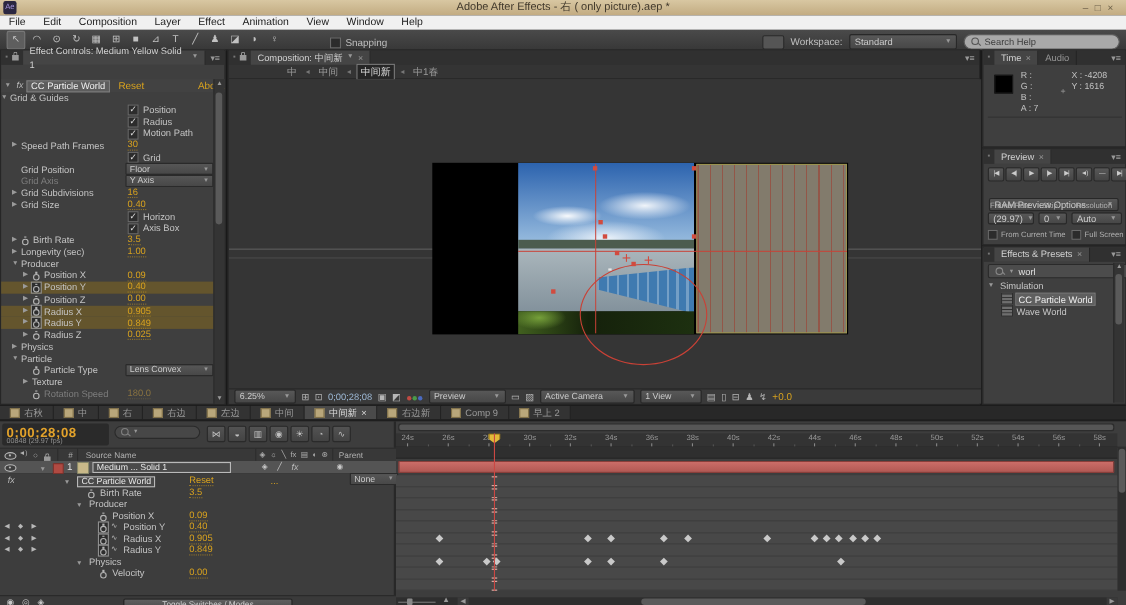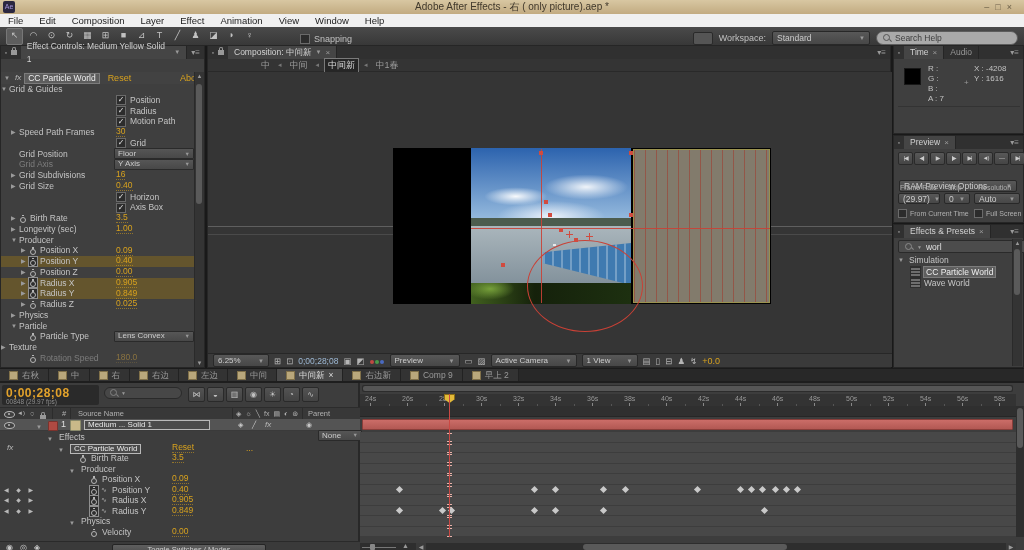--- a/index.html
+++ b/index.html
@@ -480,21 +480,21 @@
           <span>Particle Type</span>
         </span>
         <span class="ec-val">
           <span class="dd">
             <span>Lens Convex</span>
             <span class="dda">▼</span>
           </span>
         </span>
       </span>
       <span class="ec-row" style="display: block;">
-        <span class="ec-left" style="">
+        <span class="ec-left" style="padding-left: 20px;">
           <span class="tri">▶</span>
           <span>Texture</span>
         </span>
         <span class="ec-val">
           <span class="val"></span>
         </span>
       </span>
       <span class="ec-row dis" style="display: block;">
         <span class="ec-left" style="padding-left: 20px;">
           <span class="tri"></span>
@@ -791,24 +791,20 @@
       <span style="position:absolute;left:238px;font-size:7px">◈</span>
       <span style="position:absolute;left:252px;font-size:7px">╱</span>
       <span class="fxbadge" style="position:absolute;left:262px">fx</span>
       <span style="position:absolute;left:306px;font-size:7px">◉</span>
       <span class="dd" style="position:absolute;left:318px;top:11px;width:36px">
           <span>None</span>
           <span class="dda">▼</span>
         </span>
     </div>
     <div id="tl-rows">
-        <span class="tlrow" style="display: block;">
-          <span class="tri" style="position: absolute; left: 47px; top: 2px;">▼</span>
-          <span style="position: absolute; left: 59px;">Effects</span>
-        </span>
         <span class="tlrow" style="display: block;">
           <span class="fxbadge" style="position: absolute; left: 4px;">fx</span>
           <span class="tri" style="position: absolute; left: 58px; top: 2px;">▼</span>
           <span class="namebox" style="position: absolute; left: 70px; top: 1px;">CC Particle World</span>
           <span class="val">Reset</span>
           <span class="val2 orange">...</span>
         </span>
         <span class="tlrow" style="display: block;">
           <span class="sw" style="position: absolute; left: 79px; top: 1px;"></span>
           <span style="position: absolute; left: 91px;">Birth Rate</span>

